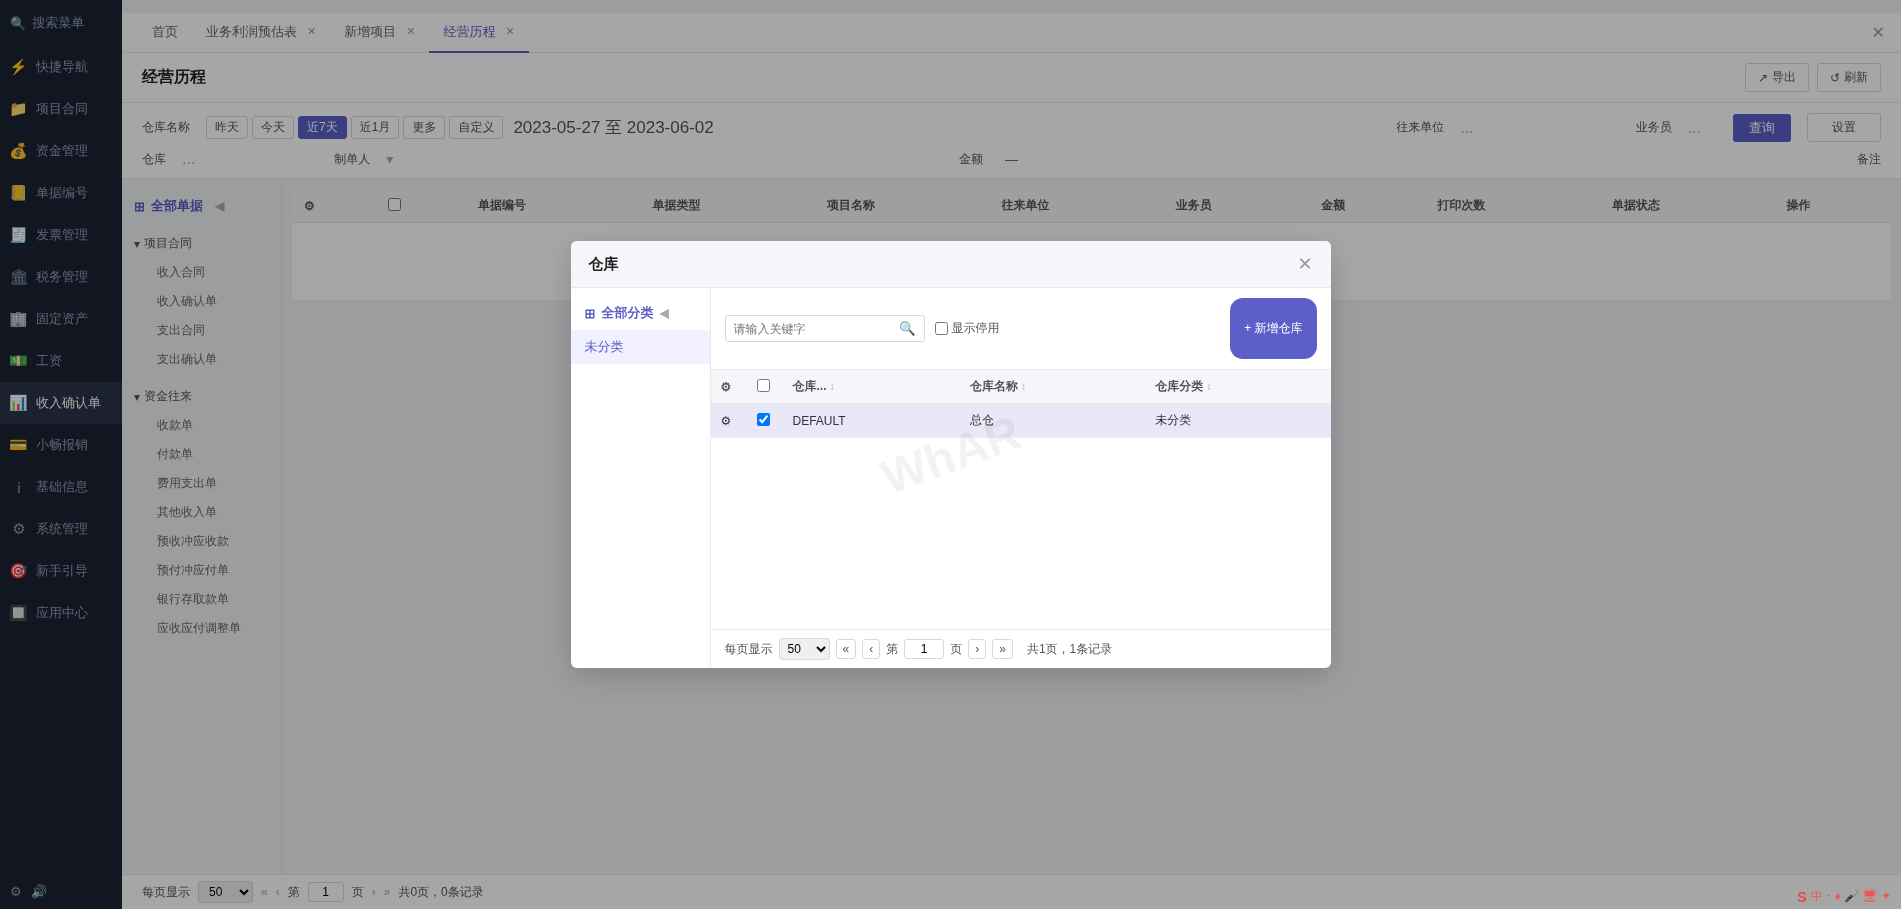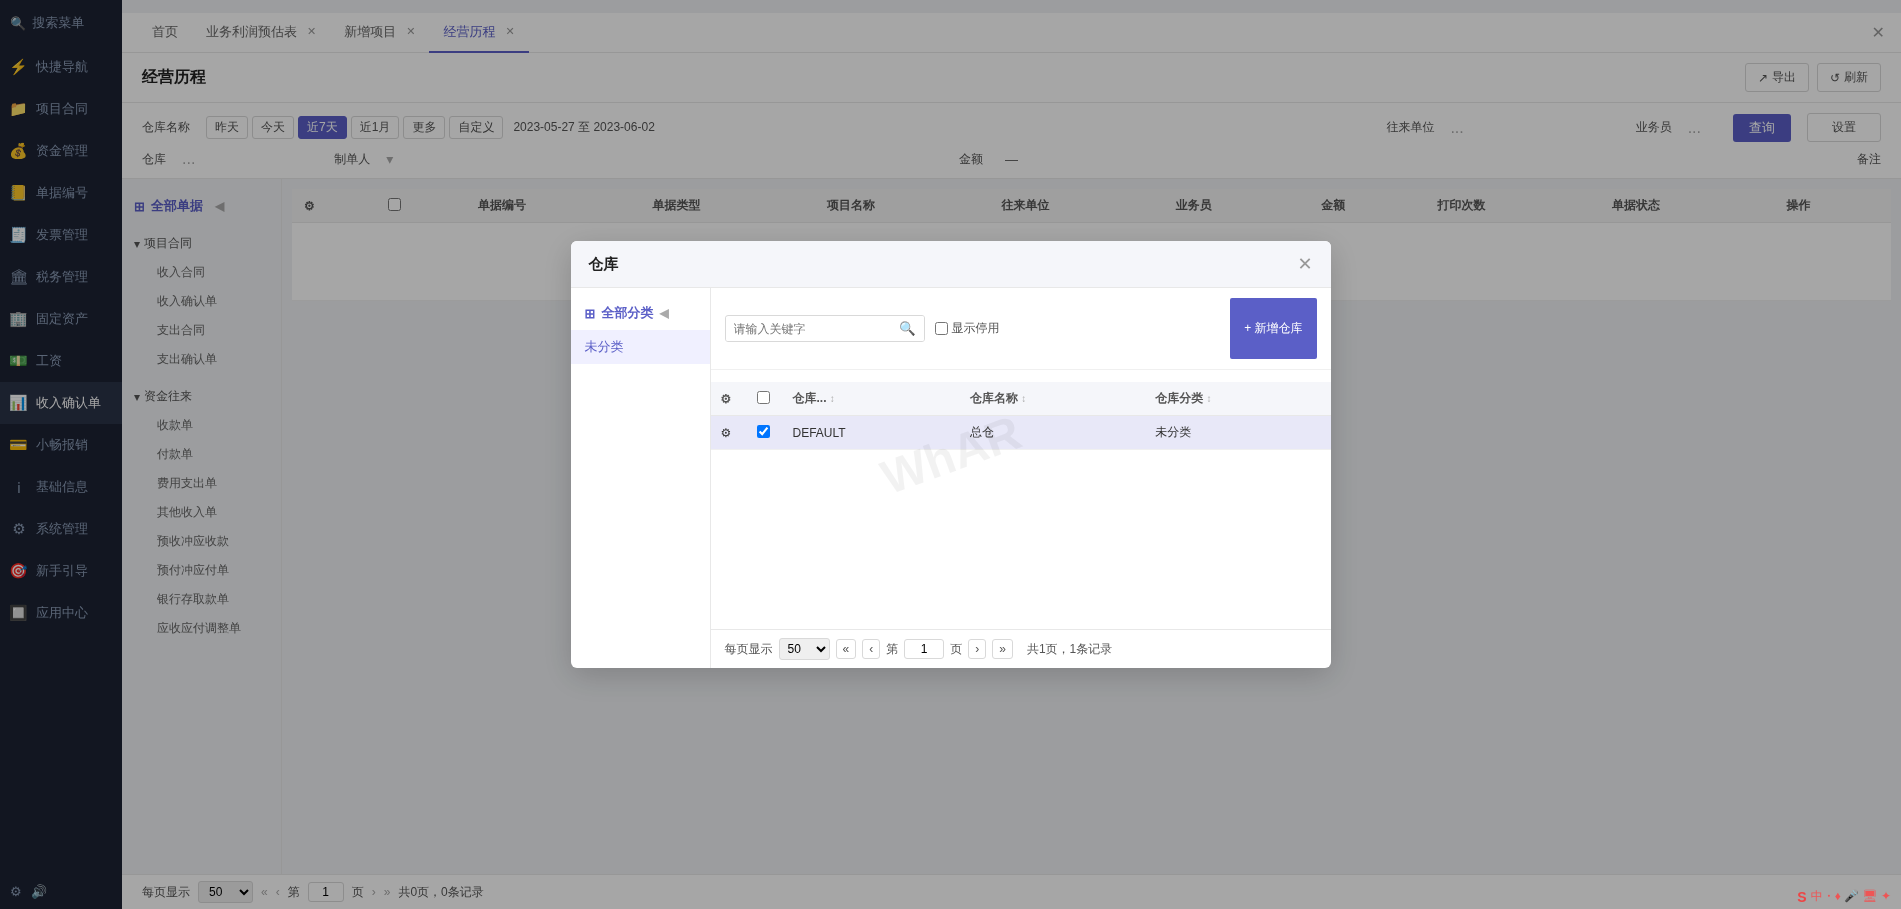--- a/index.html
+++ b/index.html
@@ -87,28 +87,28 @@
     .modal-body { display: flex; height: 380px; }
 
     
     .modal-left { width: 140px; border-right: 1px solid #e8e8e8; padding: 8px 0; overflow-y: auto; flex-shrink: 0; }
     .modal-cat-item { padding: 8px 14px; font-size: 13px; color: #555; cursor: pointer; }
     .modal-cat-item.active { color: #5b5fc7; background: #f0f0ff; }
     .modal-cat-title { padding: 8px 14px; font-size: 13px; color: #5b5fc7; font-weight: 600; display: flex; align-items: center; gap: 6px; cursor: pointer; }
     .modal-collapse-btn { color: #aaa; font-size: 12px; cursor: pointer; }
 
     
-    .modal-right { flex: 1; display: flex; flex-direction: column; overflow: hidden; gap: 12px; }
+    .modal-right { flex: 1; display: flex; flex-direction: column; overflow: hidden; }
     .modal-toolbar { padding: 10px 14px; display: flex; align-items: center; gap: 10px; border-bottom: 1px solid #f0f0f0; }
     .modal-search { display: flex; align-items: center; border: 1px solid #d9d9d9; border-radius: 3px; overflow: hidden; flex: 1; max-width: 200px; }
     .modal-search input { padding: 5px 8px; border: none; outline: none; font-size: 12px; width: 100%; }
     .modal-search-btn { padding: 5px 8px; background: #fff; border: none; cursor: pointer; color: #888; }
     .show-disabled { display: flex; align-items: center; gap: 4px; font-size: 12px; color: #555; }
     .show-disabled input { margin: 0; }
-    .btn-add-warehouse { padding: 22px 14px; background: #5b5fc7; color: #fff; border: none; border-radius: 2px; cursor: pointer; font-size: 12px; margin-left: auto; }
+    .btn-add-warehouse { padding: 22px 14px; background: #5b5fc7; color: #fff; border: none; border-radius: 13px; cursor: pointer; font-size: 12px; margin-left: auto; }
 
     
     .modal-table-wrap { flex: 1; overflow: auto; }
     .modal-table { width: 100%; border-collapse: collapse; }
     .modal-table th { background: #f5f6fa; padding: 8px 10px; font-size: 12px; color: #555; text-align: left; border-bottom: 1px solid #e8e8e8; white-space: nowrap; }
     .modal-table td { padding: 8px 10px; font-size: 12px; color: #333; border-bottom: 1px solid #f0f0f0; }
     .modal-table tr.selected td { background: #e8e8f8; }
     .modal-table th .sort-icon { font-size: 10px; color: #aaa; }
 
     
@@ -242,21 +242,21 @@
   <div class="filter-bar">
     <div class="filter-row">
       <span class="filter-label">仓库名称</span>
       <div class="filter-date-btns">
         <button class="date-btn"><span>昨天</span></button>
         <button class="date-btn"><span>今天</span></button>
         <button class="date-btn active"><span>近7天</span></button>
         <button class="date-btn"><span>近1月</span></button>
         <button class="date-btn"><span>更多</span></button>
         <button class="date-btn"><span>自定义</span></button>
-        <span class="filter-label" style="margin-left:6px;color:#555;font-size:12px;">2023-05-27 至 2023-06-02</span>
+        <span class="filter-label" style="margin-left:6px;color:#555;font-size:17px;">2023-05-27 至 2023-06-02</span>
       </div>
       <span style="flex:1"></span>
       <span class="filter-label">往来单位</span>
       <span class="filter-dots">...</span>
       <span style="flex:0.2"></span>
       <span class="filter-label">业务员</span>
       <span class="filter-dots">...</span>
       <button class="btn-query" style="margin-left:16px">查询</button>
       <button class="btn-setting">设置</button>
     </div>

